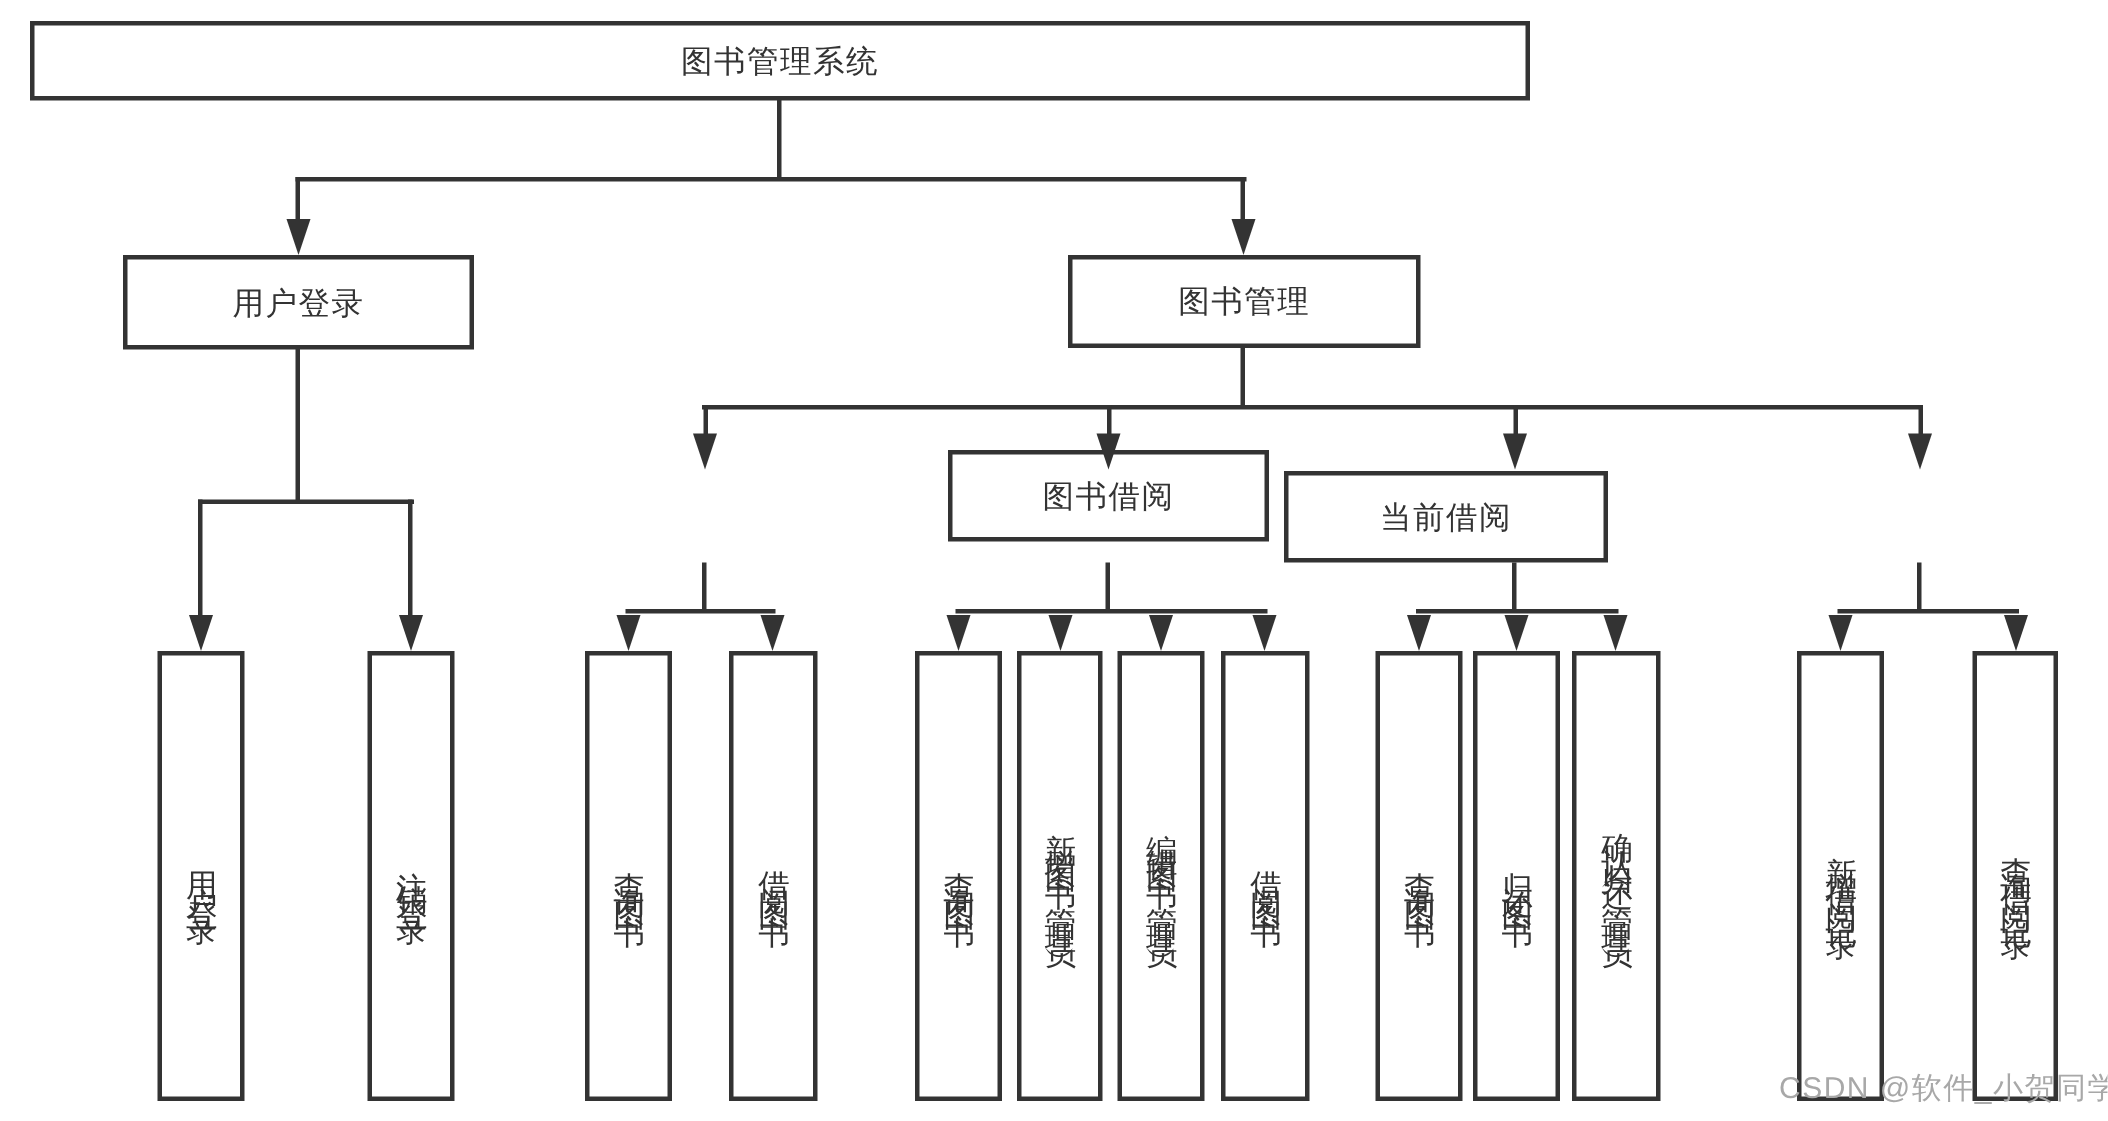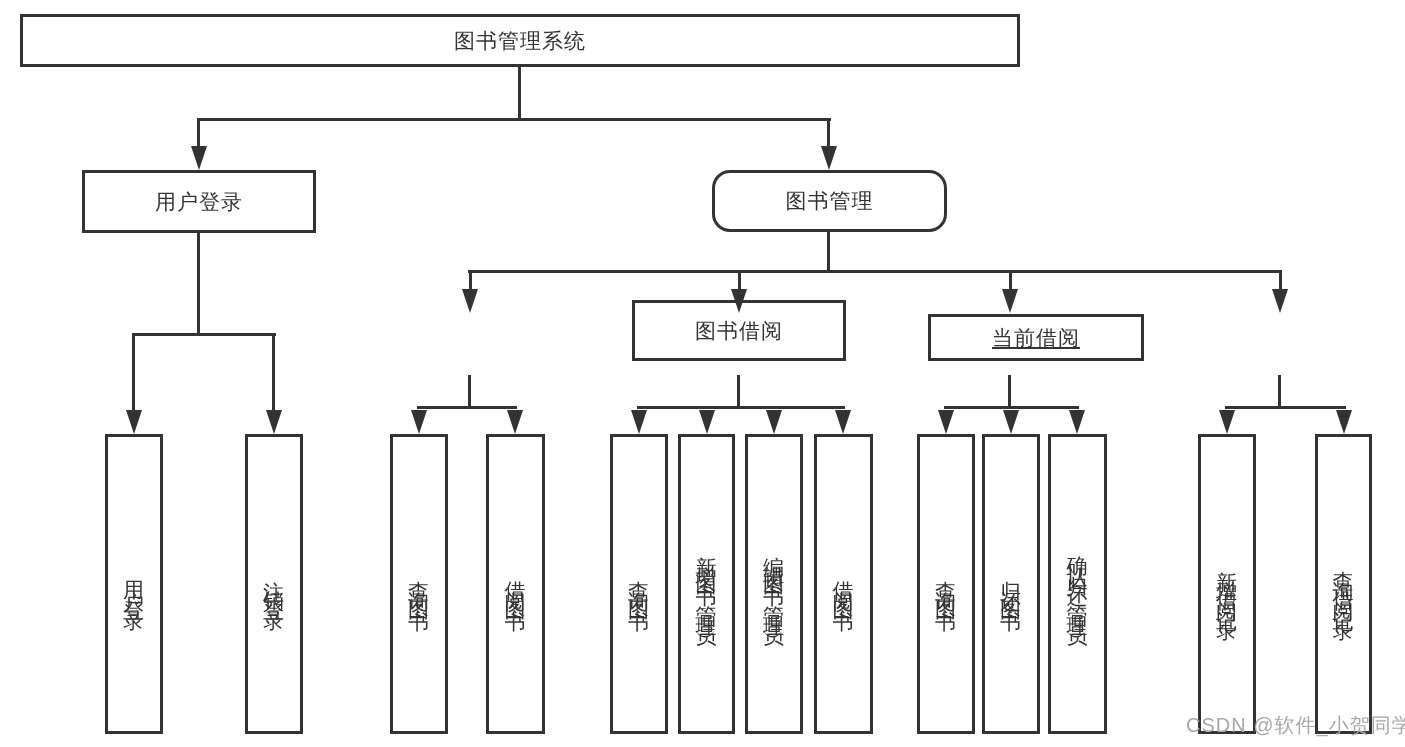--- a/index.html
+++ b/index.html
@@ -32,26 +32,26 @@
 </style>
 </head>
 <body>
 
 <div class="canvas">
 
   <div class="node" style="left:20px;top:14px;width:1000px;height:53px;">图书管理系统</div>
 
   <div class="node" style="left:82px;top:170px;width:234px;height:63px;">用户登录</div>
 
-  <div class="node" style="left:712px;top:170px;width:235px;height:62px;border-radius:18px;">图书管理</div>
+  <div class="node" style="left:712px;top:170px;width:235px;height:62px;">图书管理</div>
 
 
   <div class="node" style="left:632px;top:300px;width:214px;height:61px;">图书借阅</div>
 
-  <div class="node" style="left:928px;top:314px;width:216px;height:47px;text-decoration:underline;">当前借阅</div>
+  <div class="node" style="left:856px;top:314px;width:216px;height:61px;">当前借阅</div>
 
 
   <div class="node v" style="left:105px;top:434px;width:58px;height:300px;">用户登录</div>
 
   <div class="node v" style="left:245px;top:434px;width:58px;height:300px;">注销登录</div>
 
   <div class="node v" style="left:390px;top:434px;width:58px;height:300px;">查询图书</div>
 
   <div class="node v" style="left:486px;top:434px;width:59px;height:300px;">借阅图书</div>
 

